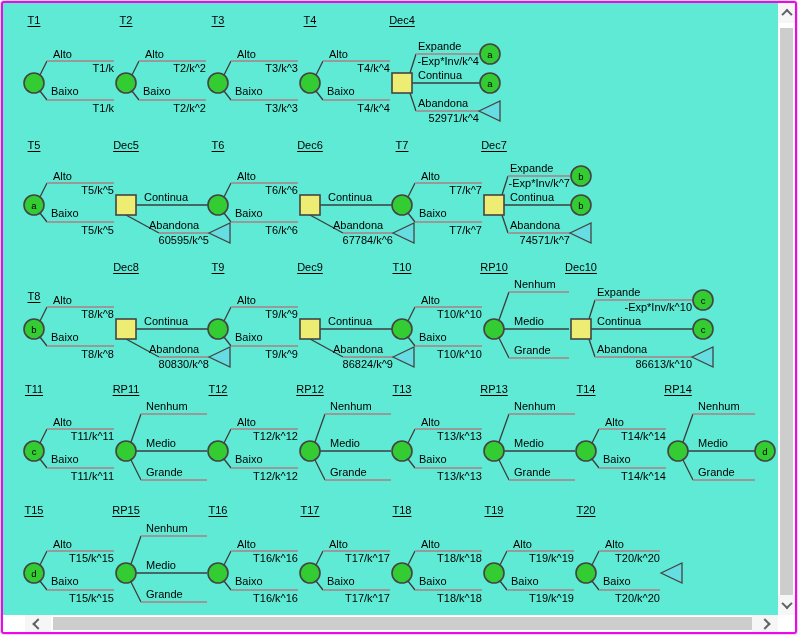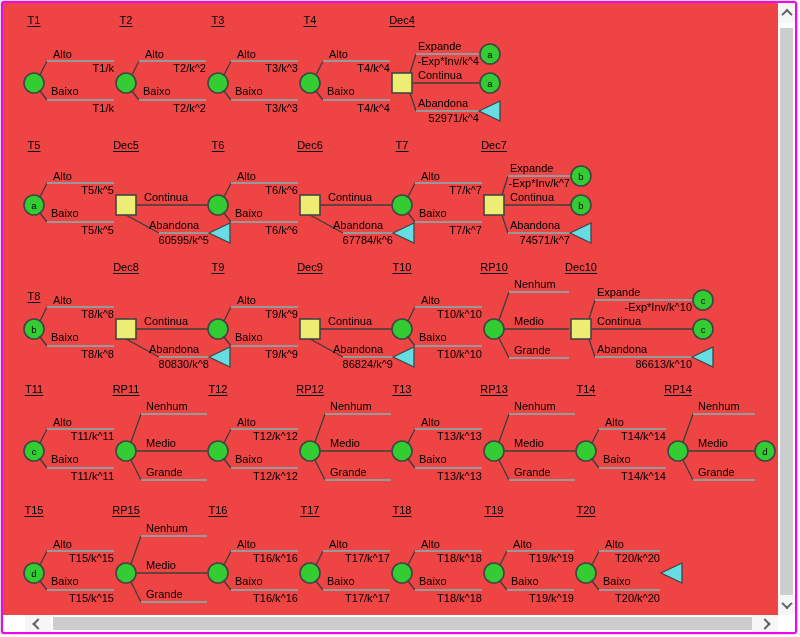--- a/index.html
+++ b/index.html
@@ -1,18 +1,18 @@
 <!DOCTYPE html>
 <html><head>
 <meta charset="utf-8">
 <style>
   html,body{margin:0;padding:0;overflow:hidden;}
   body{width:800px;height:637px;background:#fbfbfb;font-family:"Liberation Sans",sans-serif;position:relative;}
   .window{position:absolute;left:1px;top:1px;width:792px;height:629px;border:2px solid #F203F2;
-          border-radius:3px;background:#ef4444;overflow:hidden;box-shadow:0 0 0 1px #dcdcdc;}
+          border-radius:3px;background:#5eead4;overflow:hidden;box-shadow:0 0 0 1px #dcdcdc;}
   .canvas{position:absolute;left:0;top:0;width:779px;height:612px;}
   svg{font-family:"Liberation Sans",sans-serif;}
   svg text{fill:#000;}
   .node-label{font-size:11px;}
   .branch-label{font-size:11px;}
   .branch-value{font-size:11px;}
   .letter{font-size:9.5px;}
   
   .vscroll{position:absolute;top:0;right:0;width:17px;bottom:17px;background:#fff;}
   .hscroll{position:absolute;left:0;bottom:0;height:17px;right:17px;background:#fff;}

